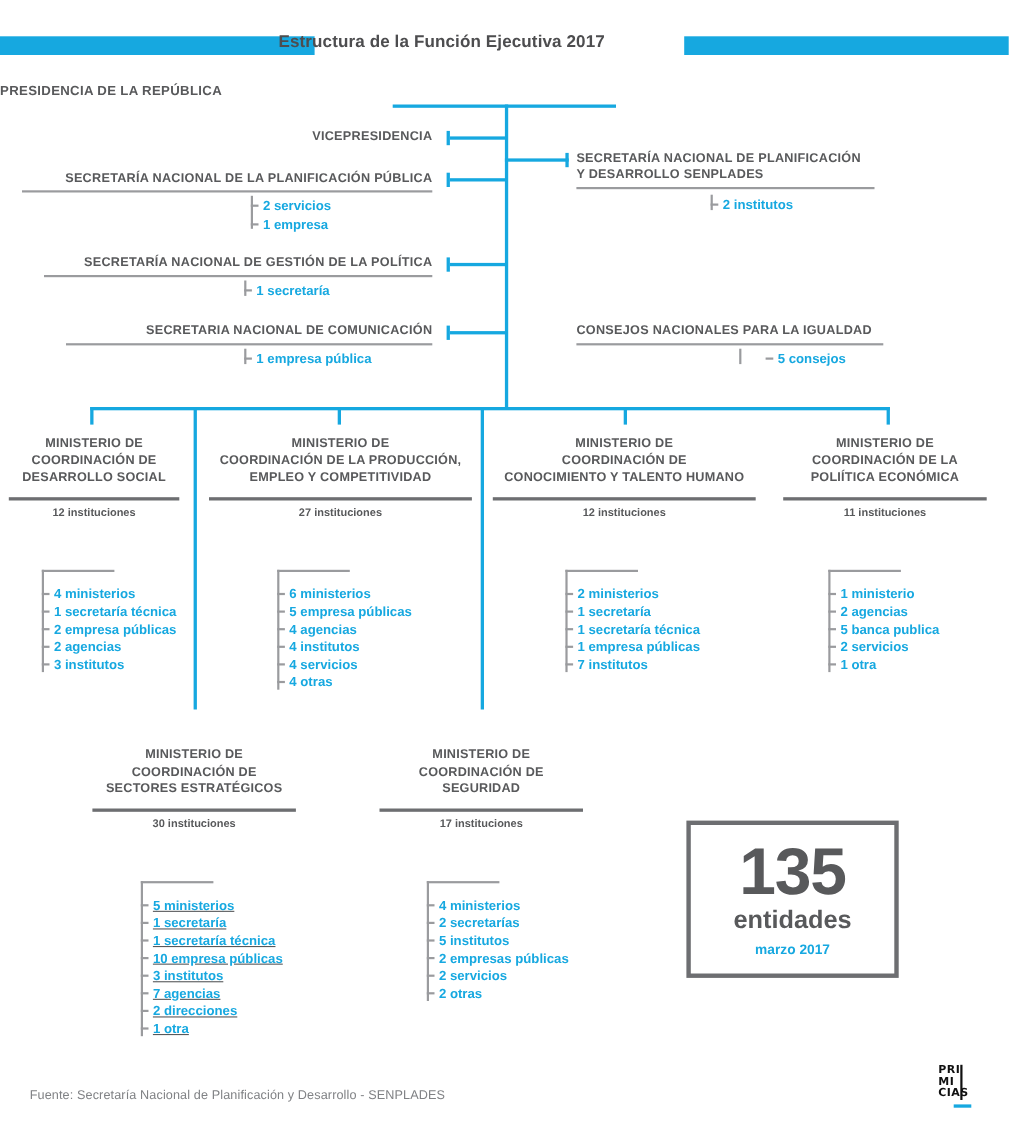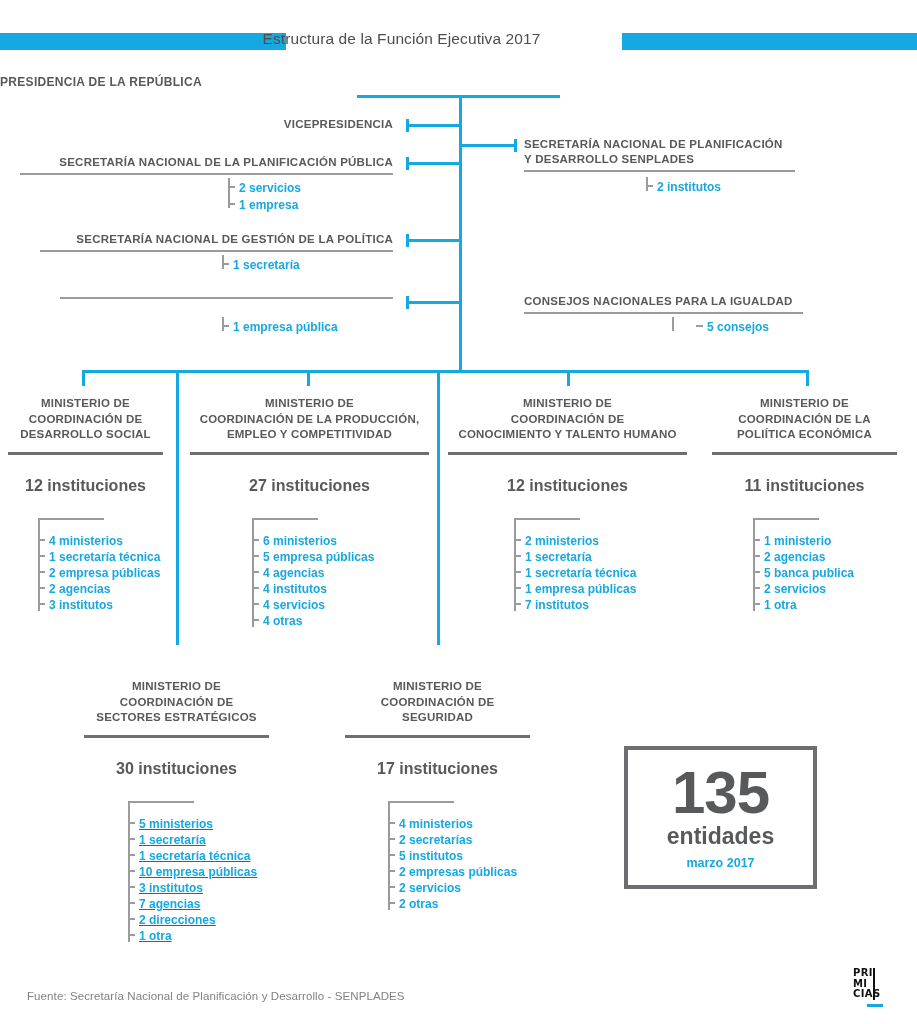--- a/index.html
+++ b/index.html
@@ -12,21 +12,21 @@
     position:relative;
   }
   .stage{position:relative;width:917px;height:1024px;}
 
   
   .band{position:absolute;top:33px;height:17px;background:#16A8E0;}
   .band-left{left:0;width:286px;}
   .band-right{left:622px;width:295px;}
   .chart-title{
     position:absolute;top:30px;left:0;width:803px;text-align:center;
-    font-size:15.5px;font-weight:normal;color:#4d4d4f;letter-spacing:.1px;
+    font-size:15.5px;font-weight:bold;color:#4d4d4f;letter-spacing:.1px;
   }
 
   
   .vline{position:absolute;background:#16A8E0;width:3px;}
   .hline{position:absolute;background:#16A8E0;height:3px;}
   .cap{position:absolute;background:#16A8E0;width:3px;height:13px;}
 
   
   .node{position:absolute;}
   .node .label{
@@ -55,21 +55,21 @@
   }
 
   
   .min{position:absolute;}
   .min .mtitle{
     font-size:11.5px;font-weight:bold;color:#58595b;text-align:center;
     line-height:15.5px;letter-spacing:.2px;white-space:pre-line;
   }
   .min .mrule{height:3px;background:#6d6e71;margin-top:9px;}
   .min .mcount{
-    font-size:16px;font-weight:bold;color:#58595b;text-align:center;margin-top:22px;
+    font-size:10px;font-weight:bold;color:#58595b;text-align:center;margin-top:6px;
   }
   .mbracket{position:absolute;}
   .mbracket .btop{position:absolute;left:0;top:0;height:1.5px;background:#9a9b9e;}
   .mbracket .bspine{position:absolute;left:0;top:0;width:1.5px;background:#9a9b9e;}
   .mbracket .row{position:relative;height:16px;padding-left:11px;}
   .mbracket .row .tick{position:absolute;left:0;top:8px;width:7px;height:1.5px;background:#9a9b9e;}
   .mbracket .row .txt{font-size:12px;font-weight:bold;color:#16A8E0;line-height:16px;white-space:nowrap;}
 
   
   .totalbox{
@@ -141,20 +141,21 @@
 
   <div class="sublist" style="left:222px;top:255px;">
     <div class="spine" style="height:14px;"></div>
     <div class="row">
       <span class="tick"></span>
       <span class="txt">1 secretaría</span>
     </div>
   </div>
 
   <div class="node rightal" style="left:60px;top:294px;width:333px;">
+    <div class="label">SECRETARIA NACIONAL DE COMUNICACIÓN</div>
     <div class="rule"></div>
   </div>
   <div class="hline" style="left:409px;top:301px;width:51px;"></div>
   <div class="cap" style="left:406px;top:296px;"></div>
 
   <div class="sublist" style="left:222px;top:317px;">
     <div class="spine" style="height:14px;"></div>
     <div class="row">
       <span class="tick"></span>
       <span class="txt">1 empresa pública</span>

